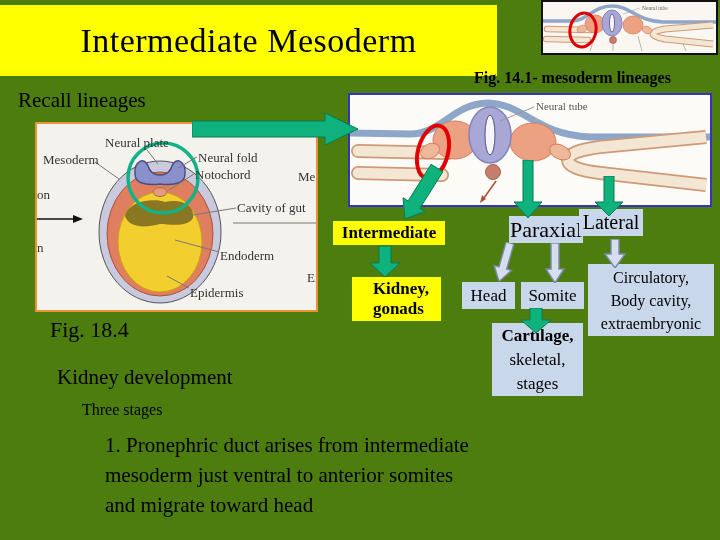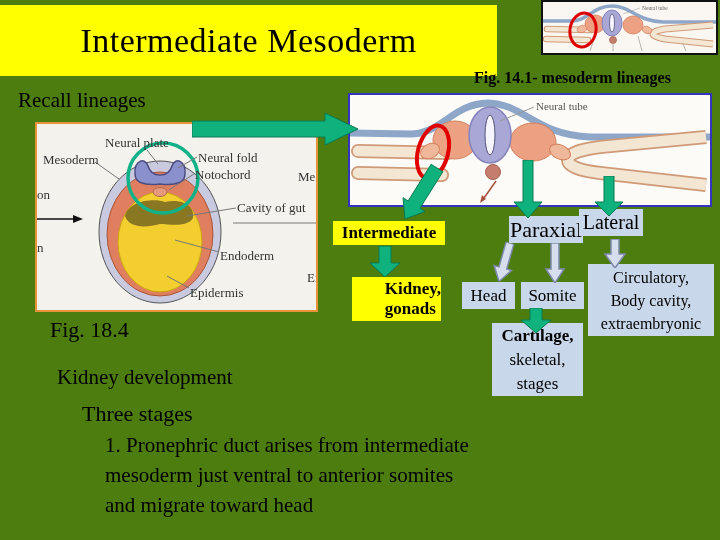--- a/index.html
+++ b/index.html
@@ -10,21 +10,21 @@
   .t{position:absolute;font-family:"Liberation Serif",serif;color:#000;white-space:nowrap;}
   .title-banner{
     position:absolute;left:0;top:5px;width:497px;height:71px;background:#ffff00;
     display:flex;align-items:center;justify-content:center;z-index:1;
   }
   .title-banner .title{font-size:34px;letter-spacing:0.5px;}
   .fig141{left:474px;top:69px;font-size:16px;font-weight:bold;z-index:2;}
   .recall{left:18px;top:88px;font-size:21px;}
   .fig124{left:50px;top:317px;font-size:22px;}
   .kdev{left:57px;top:365px;font-size:21px;}
-  .tstages{left:82px;top:401px;font-size:22px;}
+  .tstages{left:82px;top:401px;font-size:16px;}
   .para{left:105px;top:430px;font-size:21px;line-height:30px;white-space:normal;width:450px;}
   .para span{display:block;white-space:nowrap;}
   .thumb{
     position:absolute;left:541px;top:0;width:173px;height:51px;
     border:2px solid #111;background:#faf7f2;z-index:2;
   }
   .leftfig{
     position:absolute;left:35px;top:122px;width:279px;height:186px;
     border:2px solid #e8923a;background:#f3f2ed;z-index:1;
   }
@@ -178,21 +178,21 @@
   <svg class="arrow" style="left:603px;top:239px;" width="24" height="29">
     <path d="M8,0 L16,0 L16,15 L22,15 L12,29 L2,15 L8,15 Z" fill="#d7dfee" stroke="#7e8aab" stroke-width="1.5"></path>
   </svg>
 
   <div class="node yellow" style="left:333px;top:221px;width:112px;height:24px;font-size:17px;">Intermediate</div>
 
   <div class="node blue" style="left:509px;top:216px;width:74px;height:27px;font-size:22px;">Paraxial</div>
 
   <div class="node blue" style="left:579px;top:209px;width:64px;height:27px;font-size:20px;">Lateral</div>
 
-  <div class="node yellow" style="left:352px;top:277px;width:89px;height:44px;font-size:17px;justify-content:flex-end;padding-left:9px;box-sizing:border-box;">
+  <div class="node yellow" style="left:352px;top:277px;width:89px;height:44px;font-size:17px;justify-content:center;padding-left:9px;box-sizing:border-box;">
     <div style="text-align:left;line-height:20px;">
       <span style="display:block;">Kidney,</span>
       <span style="display:block;">gonads</span>
     </div>
   </div>
 
   <div class="node blue" style="left:462px;top:282px;width:53px;height:27px;font-size:17px;">Head</div>
 
   <div class="node blue" style="left:521px;top:282px;width:63px;height:27px;font-size:17px;">Somite</div>
 

